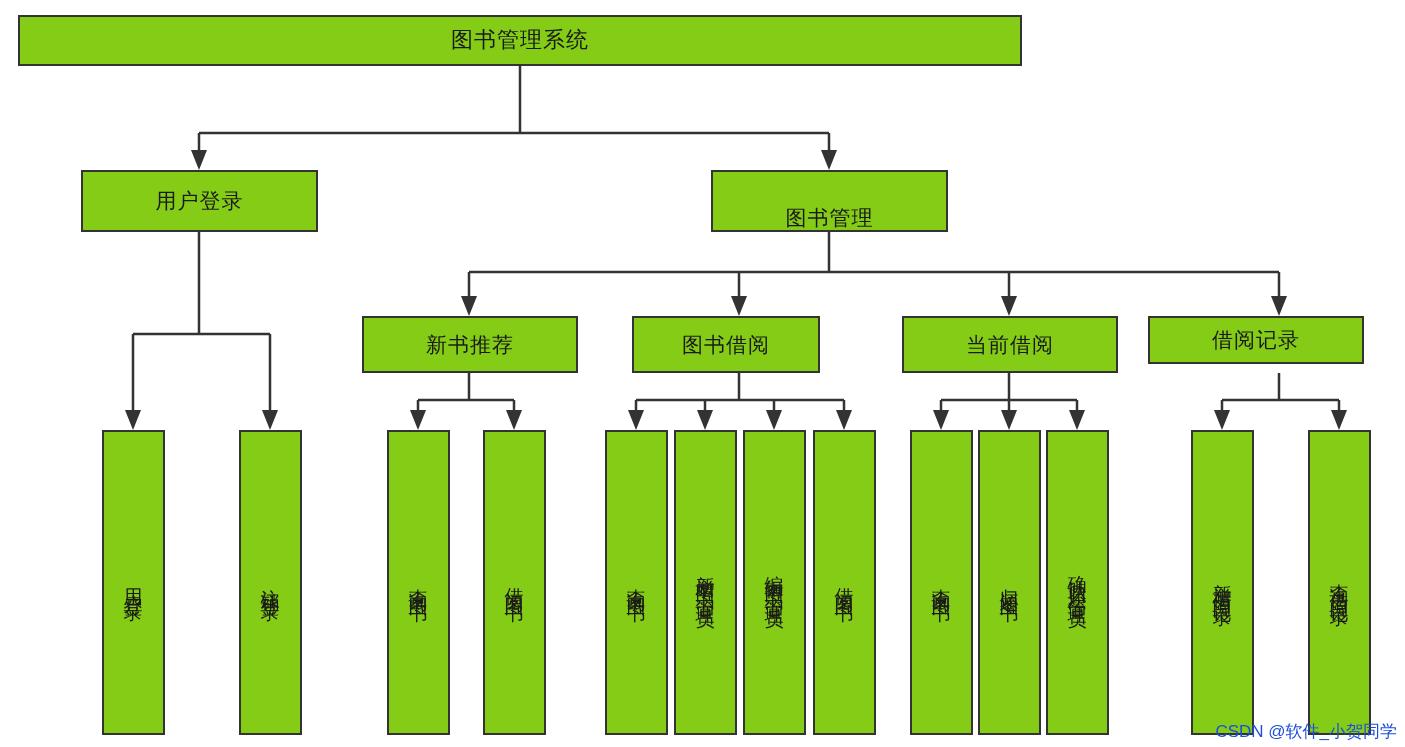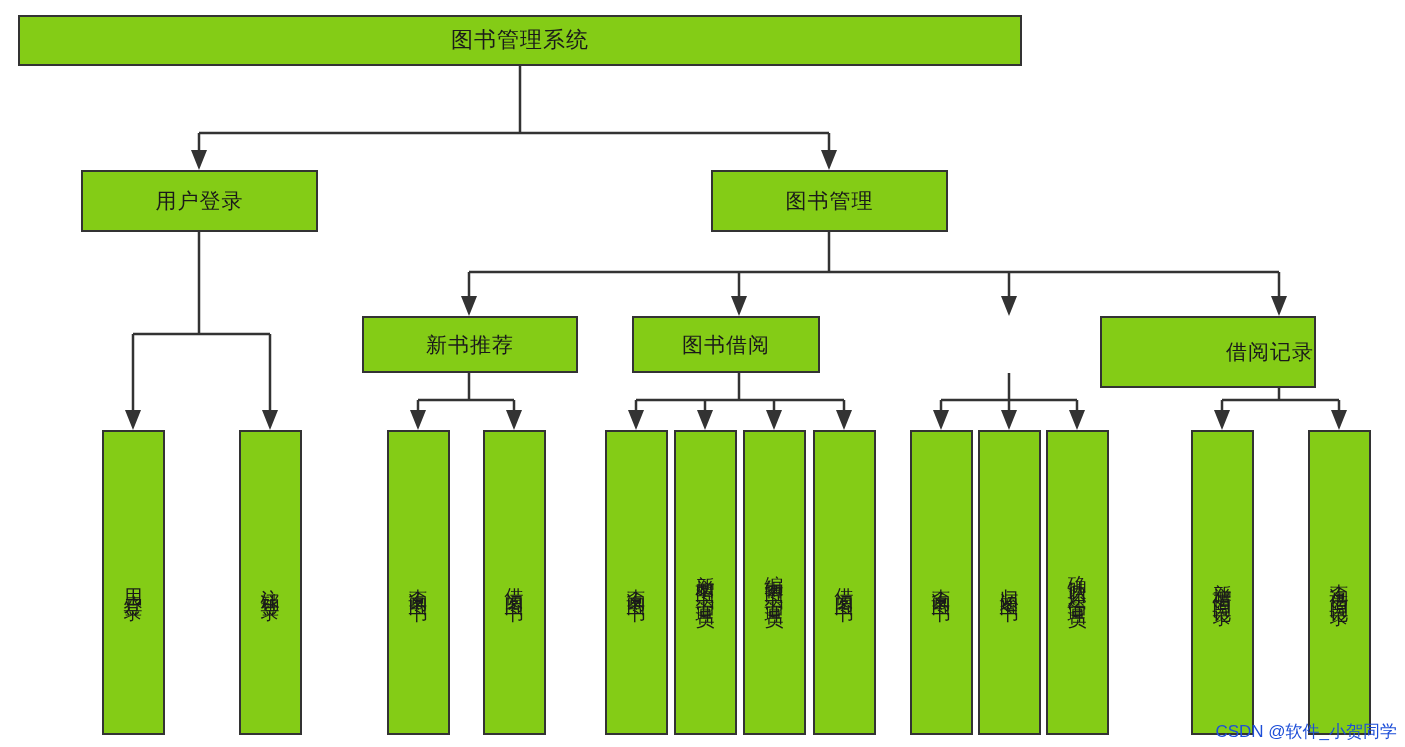--- a/index.html
+++ b/index.html
@@ -149,31 +149,34 @@
     <polygon points="1331,410 1347,410 1339,430"></polygon>
   </svg>
 
   <div class="node root h" style="left:18px; top:15px; width:1004px; height:51px;">
     <span>图书管理系统</span>
   </div>
 
   <div class="node h" style="left:81px; top:170px; width:237px; height:62px;">
     <span>用户登录</span>
   </div>
-  <div class="node h" style="left:711px; top:170px; width:237px; height:62px;">
+  <div class="node h" style="left:711px; top:170px; width:237px; height:62px;align-items:flex-end;">
     <span>图书管理</span>
   </div>
 
   <div class="node h" style="left:362px; top:316px; width:216px; height:57px;">
     <span>新书推荐</span>
   </div>
   <div class="node h" style="left:632px; top:316px; width:188px; height:57px;">
     <span>图书借阅</span>
   </div>
-  <div class="node h" style="left:1100px; top:316px; width:216px; height:72px;justify-content:flex-end;">
+  <div class="node h" style="left:902px; top:316px; width:216px; height:57px;">
+    <span>当前借阅</span>
+  </div>
+  <div class="node h" style="left:1148px; top:316px; width:216px; height:48px;">
     <span>借阅记录</span>
   </div>
 
   <div class="node v" style="left:102px; top:430px; width:63px; height:305px;">
     <span class="vtext">用户登录</span>
   </div>
   <div class="node v" style="left:239px; top:430px; width:63px; height:305px;">
     <span class="vtext">注销登录</span>
   </div>
 

